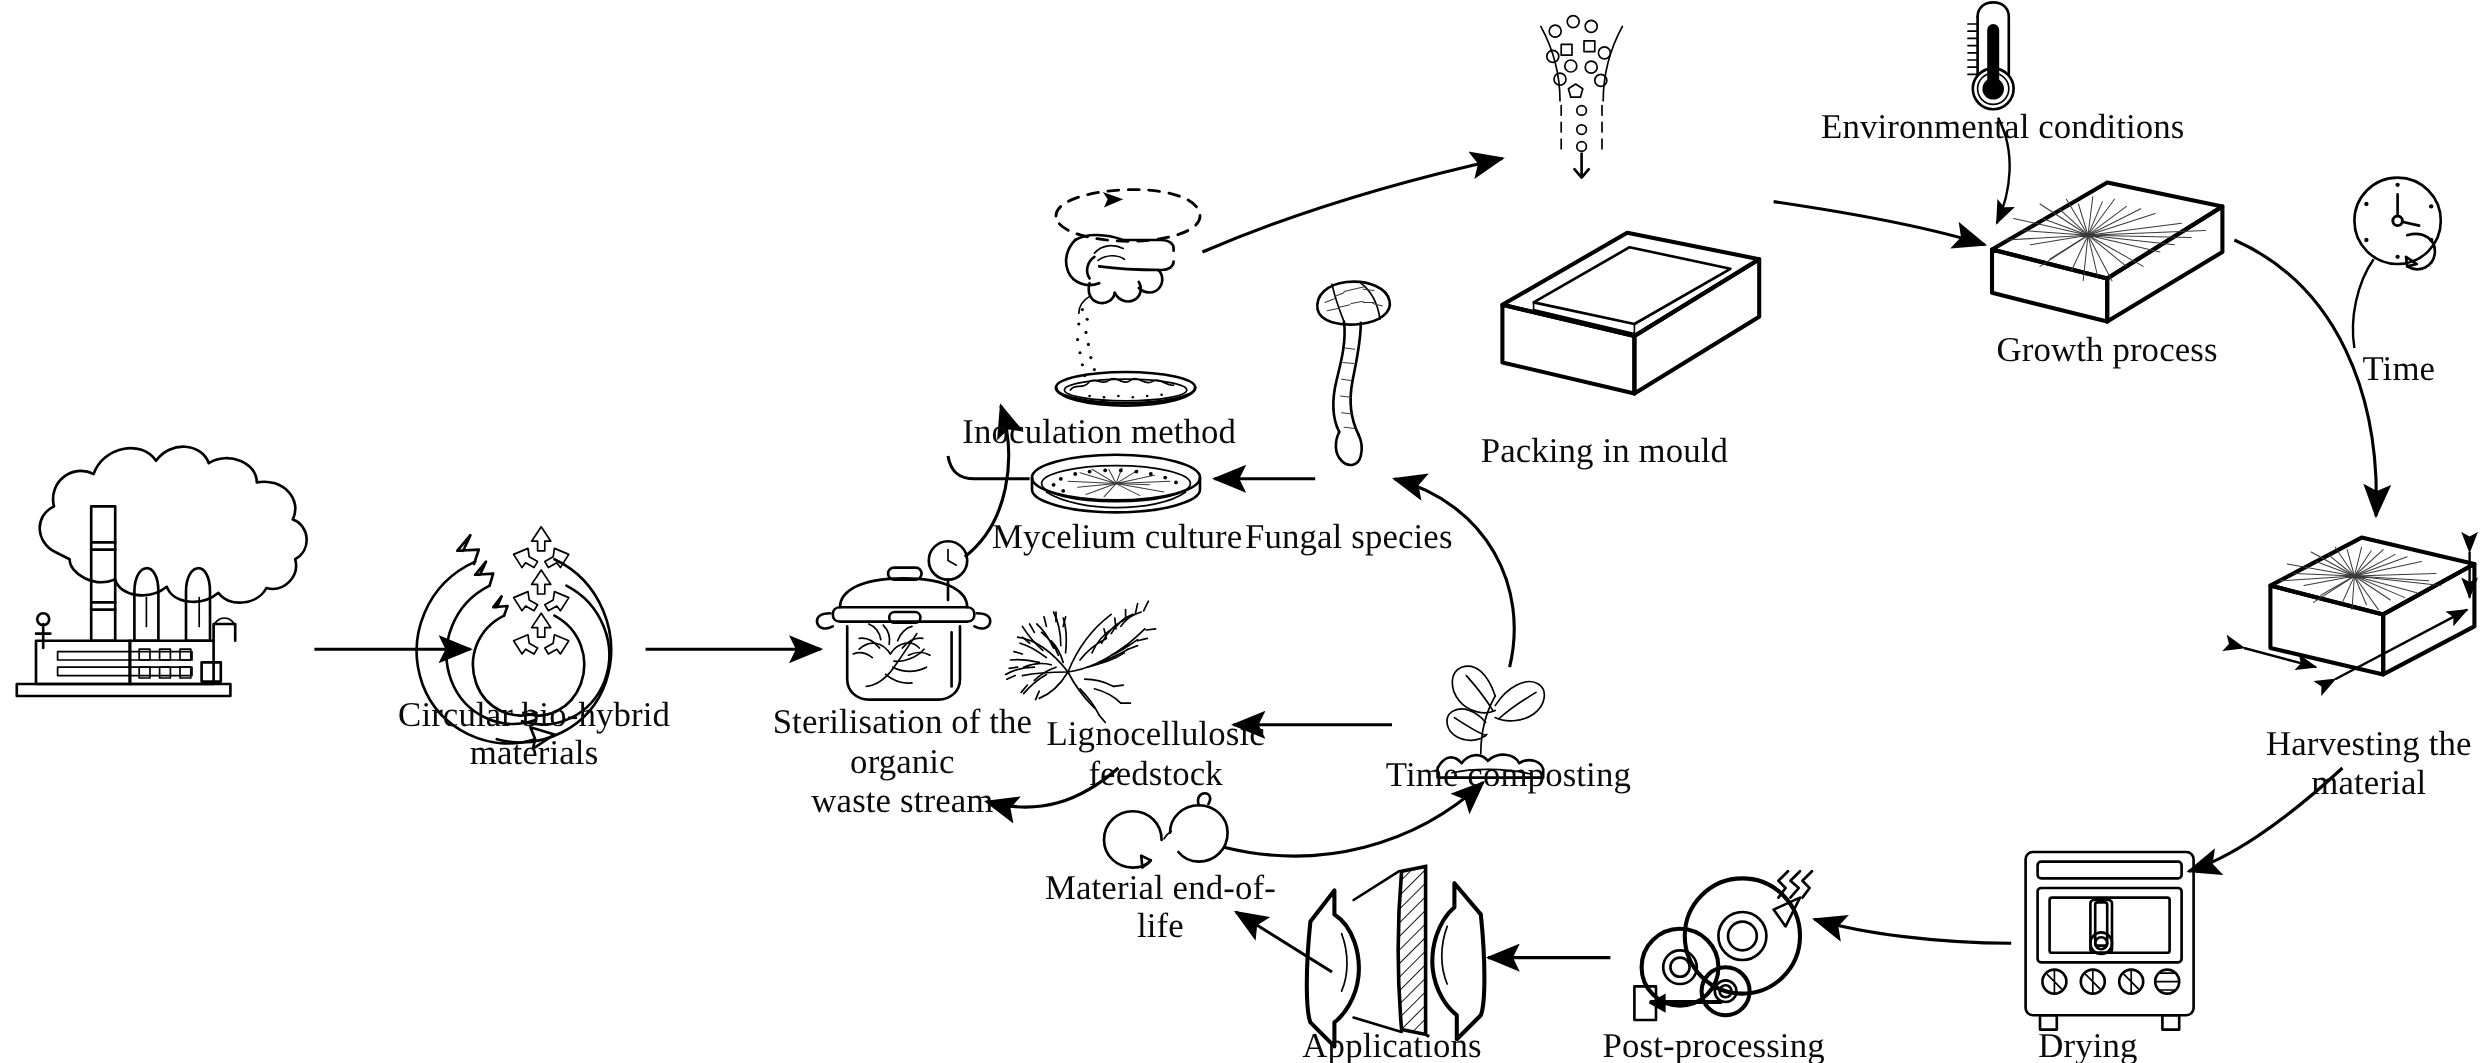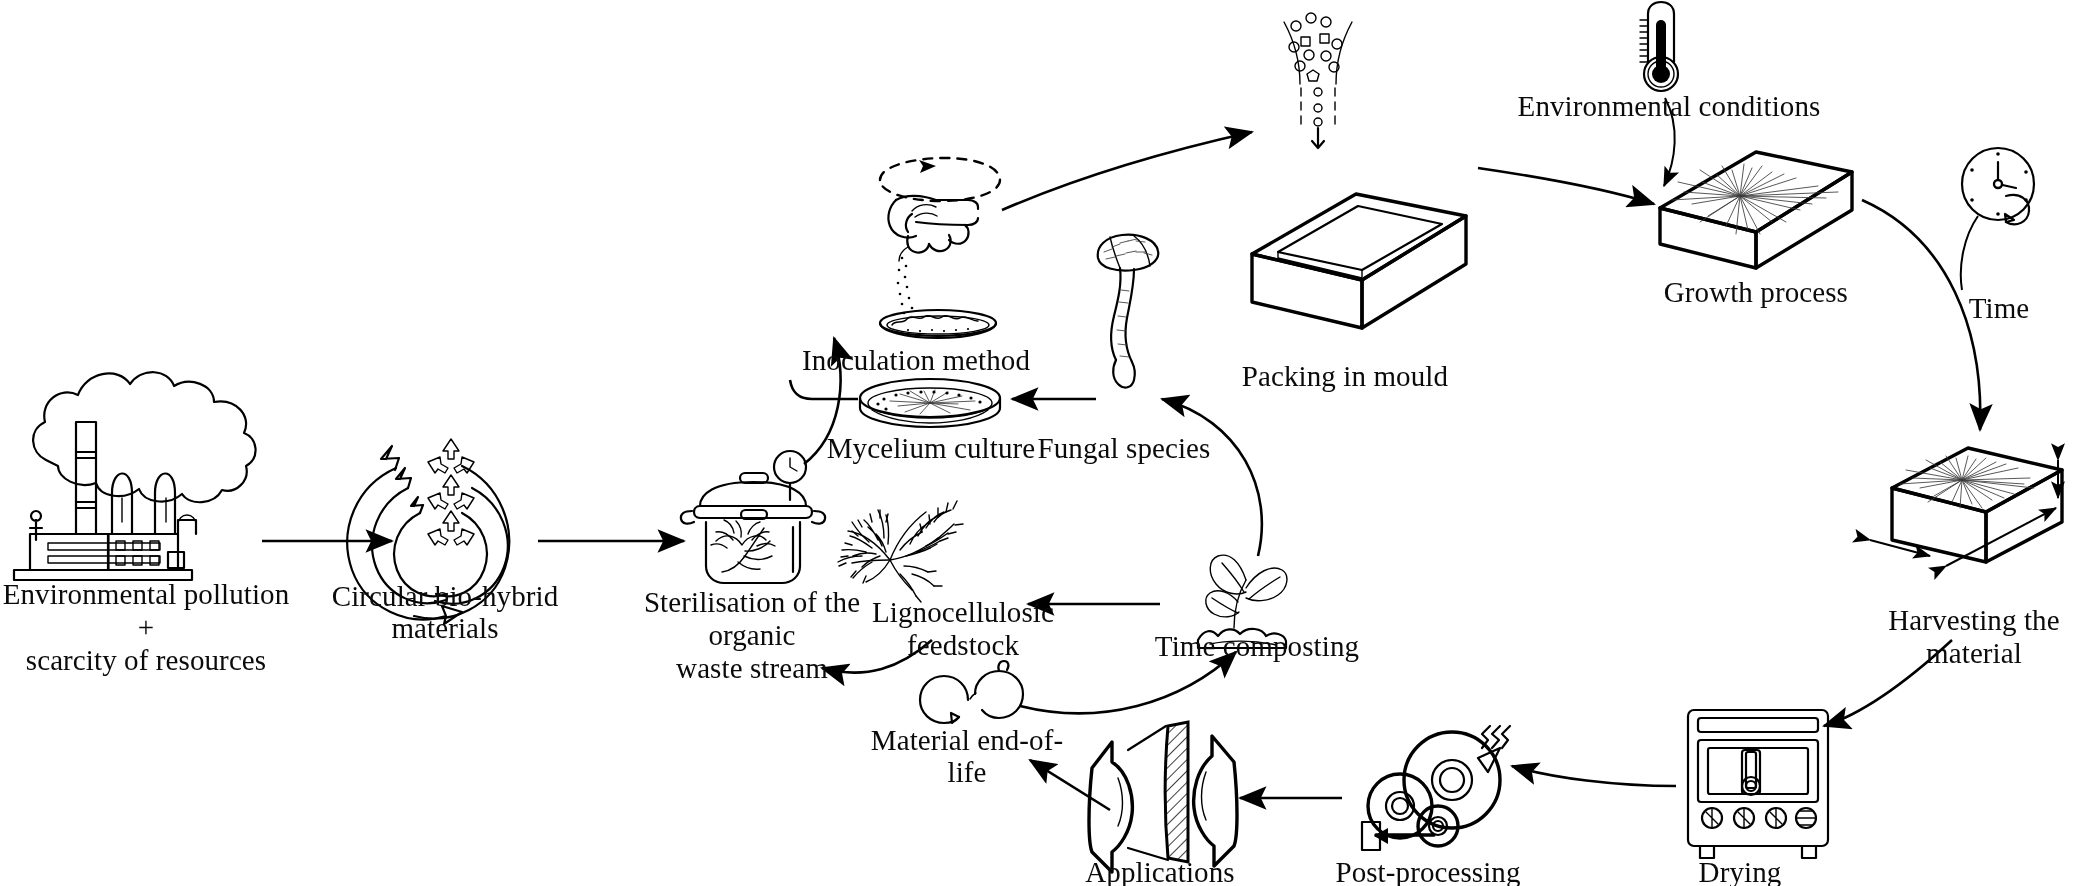--- a/index.html
+++ b/index.html
@@ -478,22 +478,20 @@
       <path class="arrow-line" marker-end="url(#ah)" d="M1110,810 L1030,760"></path>
 
       <path class="arrow-line" marker-end="url(#ah)" d="M1020,706 C1100,726 1180,704 1236,652"></path>
 
       <path class="arrow-line" marker-end="url(#ah)" d="M1160,604 L1028,604"></path>
 
       <path class="arrow-line" marker-end="url(#ah)" d="M932,640 C900,668 866,680 822,668"></path>
     </g>
   </svg>
 
-  <div class="node-label two-line" style="left:0px; top:578px; width:292px;">Environmental pollution +
-scarcity of resources</div>
 
   <div class="node-label two-line" style="left:618px; top:586px; width:268px;">Sterilisation of the organic
 waste stream</div>
 
   <div class="node-label" style="left:300px; top:580px; width:290px;">Circular bio-hybrid materials</div>
 
   <div class="node-label" style="left:820px; top:432px; width:222px;">Mycelium culture</div>
 
   <div class="node-label" style="left:800px; top:300px; width:232px;margin-top:44px;">Inoculation method</div>
 
@@ -510,19 +508,19 @@
 
   <div class="node-label" style="left:1324px; top:856px; width:208px;">Post-processing</div>
 
   <div class="node-label" style="left:1674px; top:856px; width:132px;">Drying</div>
 
   <div class="node-label two-line" style="left:1876px; top:604px; width:196px;">Harvesting the
 material</div>
 
   <div class="node-label" style="left:1640px; top:276px; width:208px;text-align:right;">Growth process</div>
 
-  <div class="node-label" style="left:1226px; top:360px; width:222px;text-align:right;">Packing in mould</div>
+  <div class="node-label" style="left:1226px; top:360px; width:222px;">Packing in mould</div>
 
   <div class="node-label" style="left:1504px; top:90px; width:330px;">Environmental conditions</div>
 
   <div class="node-label" style="left:1946px; top:292px; width:106px;">Time</div>
 
 </div>
 
 </body></html>

